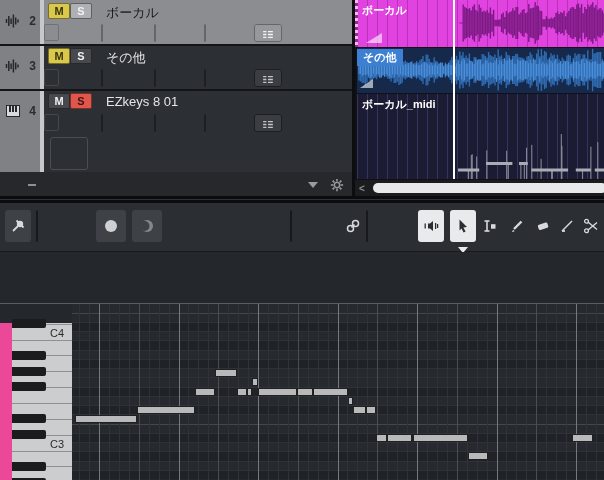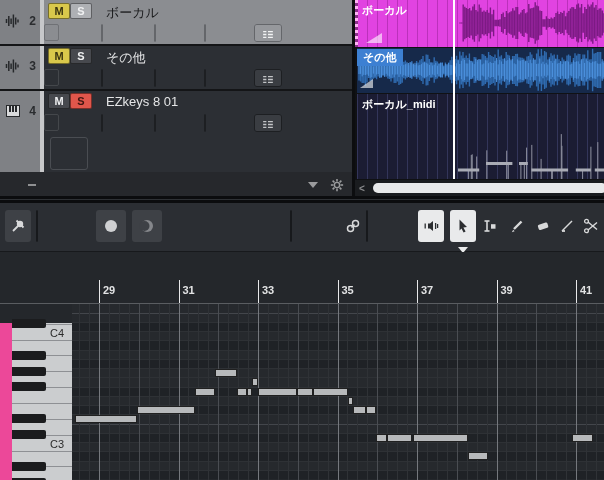--- a/index.html
+++ b/index.html
@@ -385,36 +385,20 @@
       <svg width="16" height="16" viewBox="0 0 16 16">
         <line x1="5" y1="4" x2="14" y2="11.5" stroke="currentColor" stroke-width="1.4"></line>
         <line x1="5" y1="12" x2="14" y2="4.5" stroke="currentColor" stroke-width="1.4"></line>
         <circle cx="3.5" cy="3.2" r="1.9" fill="none" stroke="currentColor" stroke-width="1.3"></circle>
         <circle cx="3.5" cy="12.8" r="1.9" fill="none" stroke="currentColor" stroke-width="1.3"></circle>
       </svg>
     </div>
   </div>
 
   <div class="editor">
-    <div class="ruler" id="ruler">
-        <div class="tickline" style="left: 99px;"></div>
-        <div class="ticklabel" style="left: 103px;">29</div>
-        <div class="tickline" style="left: 178.5px;"></div>
-        <div class="ticklabel" style="left: 182.5px;">31</div>
-        <div class="tickline" style="left: 258px;"></div>
-        <div class="ticklabel" style="left: 262px;">33</div>
-        <div class="tickline" style="left: 337.5px;"></div>
-        <div class="ticklabel" style="left: 341.5px;">35</div>
-        <div class="tickline" style="left: 417px;"></div>
-        <div class="ticklabel" style="left: 421px;">37</div>
-        <div class="tickline" style="left: 496.5px;"></div>
-        <div class="ticklabel" style="left: 500.5px;">39</div>
-        <div class="tickline" style="left: 576px;"></div>
-        <div class="ticklabel" style="left: 580px;">41</div>
-      </div>
     <div class="grid">
       <div class="gridarea" id="gridarea">
           <div class="rowstripe" style="top: -9px; height: 9.25px; background: rgb(31, 34, 38);"></div>
           <div class="rowstripe" style="top: 0.25px; height: 9.25px; background: rgb(38, 41, 45);"></div>
           <div class="rowline" style="top: 0.25px; background: rgb(46, 49, 53);"></div>
           <div class="rowstripe" style="top: 9.5px; height: 9.25px; background: rgb(38, 41, 45);"></div>
           <div class="rowline" style="top: 9.5px; background: rgb(67, 70, 75);"></div>
           <div class="rowstripe" style="top: 18.75px; height: 9.25px; background: rgb(31, 34, 38);"></div>
           <div class="rowline" style="top: 18.75px; background: rgb(46, 49, 53);"></div>
           <div class="rowstripe" style="top: 28px; height: 9.25px; background: rgb(38, 41, 45);"></div>

